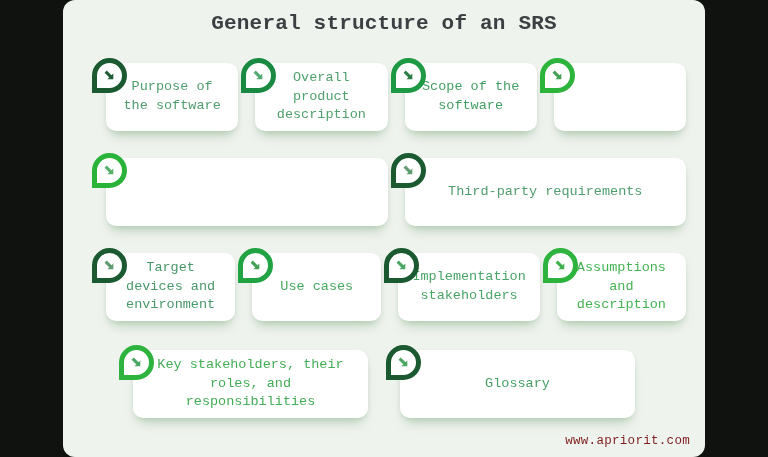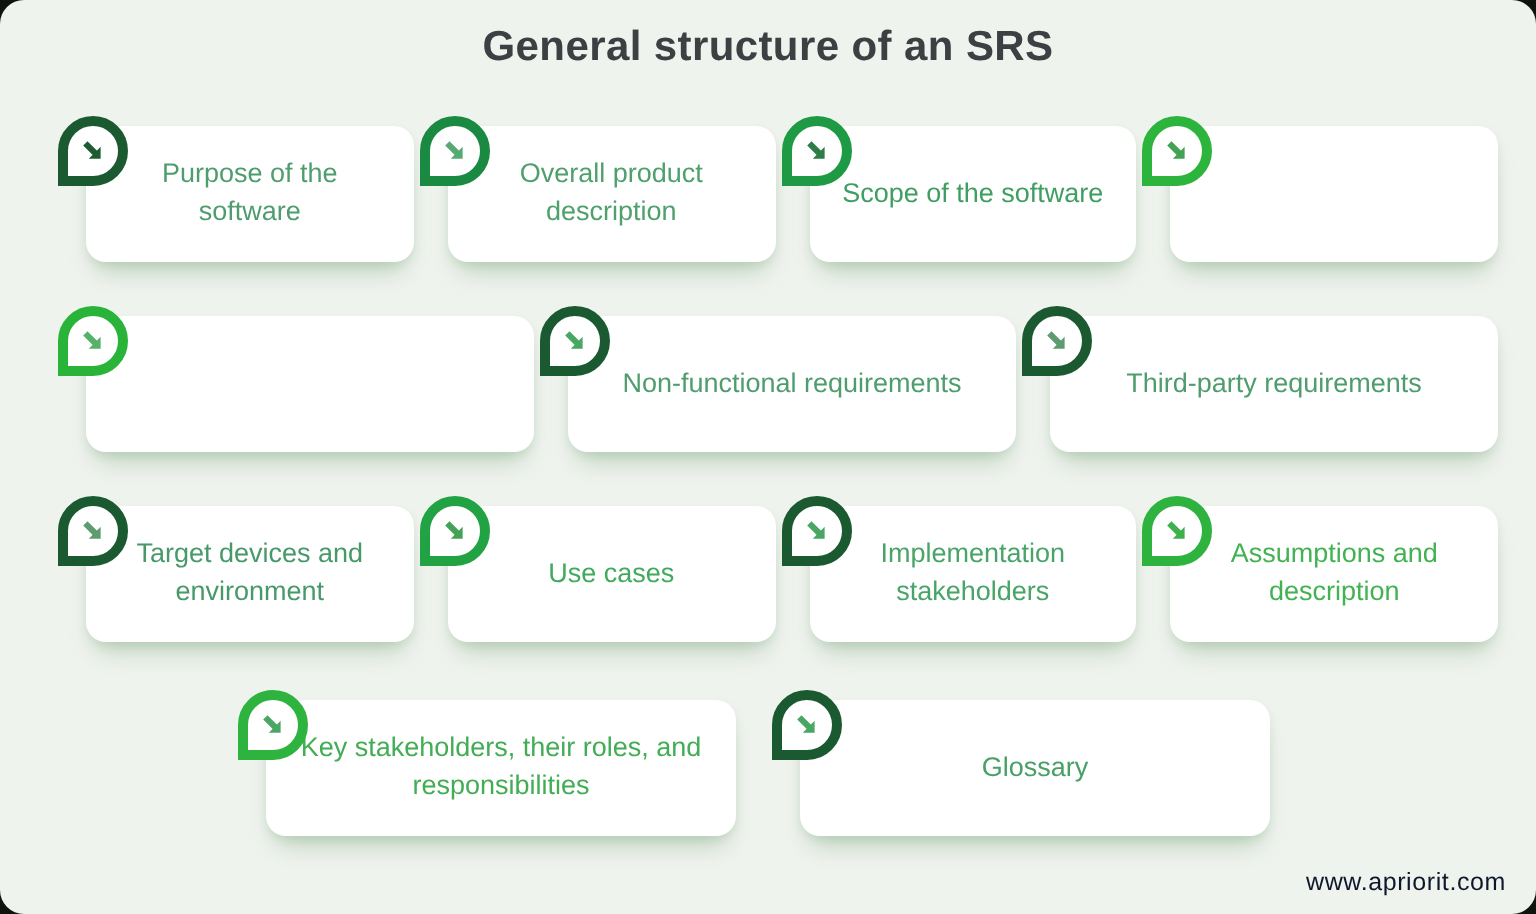--- a/index.html
+++ b/index.html
@@ -1,37 +1,37 @@
 <!DOCTYPE html>
 <html><head>
 <meta charset="utf-8">
 <style>
   html,body{margin:0;padding:0;background:#101210;}
   .canvas{
     position:relative;
-    width:768px;height:457px;
+    width:642px;height:457px;
     margin:0 auto;
     background:#eff3ee;
     border-radius:12px;
     overflow:hidden;
-    font-family:Liberation Sans, sans-serif;
+    font-family:Liberation Mono, monospace;
   }
   .title{
     position:absolute;top:12px;left:0;right:0;
     text-align:center;
     font-size:21px;font-weight:bold;
     color:#3d4042;letter-spacing:.2px;
   }
   .row{
     position:absolute;left:43px;right:19px;
     display:flex;gap:17px;
   }
   .row.r1{top:63px;}
   .row.r2{top:158px;}
-  .row.r3{top:253px;justify-content:flex-end;}
+  .row.r3{top:253px;}
   .row.r4{top:350px;left:0;right:0;justify-content:center;gap:32px;}
   .card{
     position:relative;
     flex:1 1 0;
     height:68px;
     background:#ffffff;
     border-radius:10px;
     box-shadow:0 9px 12px -5px rgba(120,165,120,.45), 0 2px 4px rgba(130,170,130,.18);
     display:flex;align-items:center;justify-content:center;
     text-align:center;
@@ -49,21 +49,21 @@
     border:5px solid var(--border,#1b5a31);
     border-radius:50% 50% 50% 0;
     display:flex;align-items:center;justify-content:center;
     z-index:2;
   }
   .pin svg{width:17px;height:17px;display:block;}
   .pin .shaft{stroke:var(--arrow,#4aa763);stroke-width:3.6;fill:none;}
   .pin .head{fill:var(--arrow,#4aa763);}
   .watermark{
     position:absolute;right:15px;bottom:9px;
-    font-size:12.5px;color:#0f172a;letter-spacing:.3px;
+    font-size:12.5px;color:#7f1d1d;letter-spacing:.3px;
   }
 </style>
 </head>
 <body>
 
 <div class="canvas">
   <div class="title">General structure of an SRS</div>
 
   <div class="row r1">
     <div class="card" style="--text: #4f9d6e; --border: #1b5a31; --arrow: #1e5c33;">
@@ -104,29 +104,20 @@
   </div>
 
   <div class="row r2">
     <div class="card" style="--text: #47aa62; --border: #2ab339; --arrow: #55b269;">
       <span class="pin">
           <svg viewBox="0 0 20 20">
             <path class="shaft" d="M5.5 5.5 L12 12"></path>
             <path class="head" d="M14.5 14.5 L14.5 7.5 L7.5 14.5 Z"></path>
           </svg>
         </span>
-    </div>
-    <div class="card" style="--text: #4f9d6e; --border: #1b5a31; --arrow: #4aa763;">
-      <span class="pin">
-          <svg viewBox="0 0 20 20">
-            <path class="shaft" d="M5.5 5.5 L12 12"></path>
-            <path class="head" d="M14.5 14.5 L14.5 7.5 L7.5 14.5 Z"></path>
-          </svg>
-        </span>
-      <div class="label">Non-functional requirements</div>
     </div>
     <div class="card" style="--text: #4f9d6e; --border: #1b5a31; --arrow: #5c9c6e;">
       <span class="pin">
           <svg viewBox="0 0 20 20">
             <path class="shaft" d="M5.5 5.5 L12 12"></path>
             <path class="head" d="M14.5 14.5 L14.5 7.5 L7.5 14.5 Z"></path>
           </svg>
         </span>
       <div class="label">Third-party requirements</div>
     </div>

